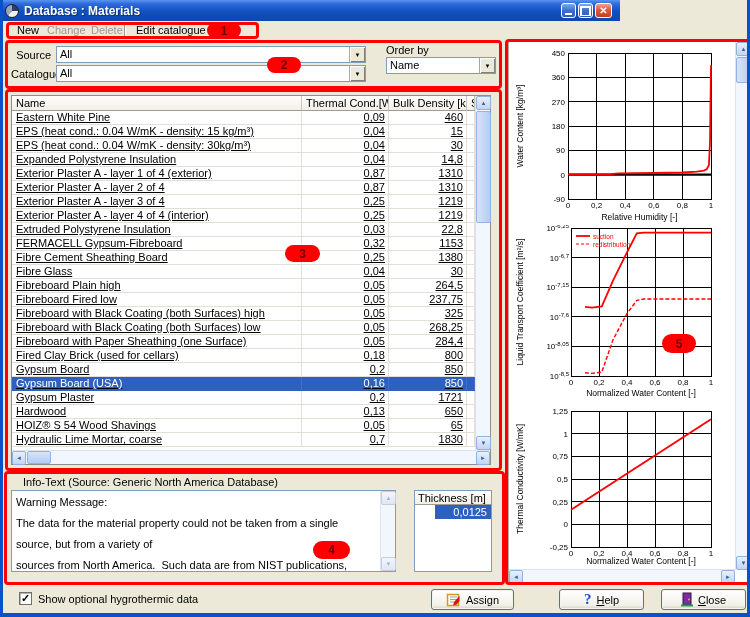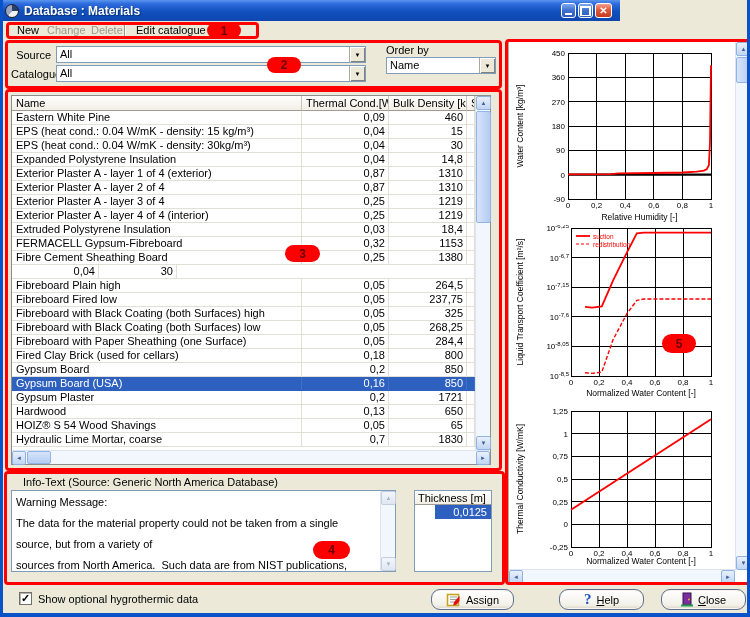--- a/index.html
+++ b/index.html
@@ -35,21 +35,21 @@
      box-shadow:inset 1px 1px 0 #fff, inset -1px -1px 0 #808080;
      display:flex;align-items:center;justify-content:center;font-size:6px;color:#000;}
   
   .table-widget{position:absolute;left:8px;top:95px;width:480px;height:370px;background:#fff;
      border:1px solid #8E8E8E;display:flex;flex-direction:column;}
   .tw-main{display:flex;flex:1;min-height:0;}
   .tw-left{flex:1;display:flex;flex-direction:column;overflow:hidden;}
   .thead{display:flex;height:15px;flex:none;}
   .th{background:linear-gradient(#FEFEFD,#F1EFE5);border-right:1px solid #C8C5BA;border-bottom:1px solid #9E9C93;
       padding:1px 2px 0 4px;white-space:nowrap;overflow:hidden;}
-  .tbody{flex:none;}
+  .tbody{flex:none;text-decoration:underline;}
   .trow{display:flex;height:14px;border-bottom:1px solid #E2E0D6;}
   .td{border-right:1px solid #E2E0D6;padding:0 3px 0 4px;white-space:nowrap;overflow:hidden;line-height:13px;}
   .c-name{width:290px;flex:none;}
   .c-cond{width:87px;flex:none;text-align:right;}
   .c-dens{width:78px;flex:none;text-align:right;}
   .c-sp{flex:1;}
   .trow.selected{background:#2E60BF;color:#fff;border-bottom-color:#2E60BF;}
   .trow.selected .td{border-right-color:#3E6FCB;}
   
   .sb-track-v{width:15px;flex:none;background:#F2F6FD;position:relative;border-left:1px solid #DDE4F0;}
@@ -71,21 +71,21 @@
   .thickness .cell{height:14px;background:#2E60BF;color:#fff;text-align:right;padding:1px 4px;margin-left:20px;}
   
   .charts-panel{position:absolute;left:505px;top:41px;width:243px;height:543px;background:#fff;border:1px solid #B3B0A4;}
   .chart{position:absolute;left:4px;}
   svg text{font-family:"Liberation Sans",sans-serif;}
   
   .checkbox{position:absolute;left:16px;top:592px;width:13px;height:13px;background:#fff;border:1px solid #6F6F6F;
      box-shadow:inset 1px 1px 0 #B9B5A8;display:flex;align-items:center;justify-content:center;
      font-size:11px;font-weight:bold;line-height:1;}
   .cb-label{position:absolute;left:35px;top:593px;}
-  .xp-button{position:absolute;height:21px;border:1px solid #5E6F8F;border-radius:9px;
+  .xp-button{position:absolute;height:21px;border:1px solid #5E6F8F;border-radius:3px;
      background:linear-gradient(#FFFFFF,#F2F0E8 80%,#D8D2C2);display:flex;align-items:center;justify-content:center;gap:5px;
      font-size:11px;box-shadow:inset 0 0 0 1px #F6F4EC;}
   .help-q{color:#1E4FC2;font-weight:bold;font-size:15px;font-family:"Liberation Serif",serif;}
   
   .ann-box{position:absolute;border:3px solid #FF0000;border-radius:4px;pointer-events:none;z-index:40;}
   .badge{position:absolute;background:#FF0000;border-radius:10px;color:#6B0000;font-weight:bold;font-size:12px;
      display:flex;align-items:center;justify-content:center;z-index:41;line-height:1;}
 </style>
 </head>
 <body>
@@ -180,36 +180,37 @@
             </div>
             <div class="trow">
               <div class="td c-name">Exterior Plaster A  - layer 4 of 4 (interior)</div>
               <div class="td c-cond">0,25</div>
               <div class="td c-dens">1219</div>
               <div class="td c-sp"></div>
             </div>
             <div class="trow">
               <div class="td c-name">Extruded Polystyrene Insulation</div>
               <div class="td c-cond">0,03</div>
-              <div class="td c-dens">18,4</div>
+              <div class="td c-dens">22,8</div>
               <div class="td c-sp"></div>
             </div>
             <div class="trow">
               <div class="td c-name">FERMACELL Gypsum-Fibreboard</div>
               <div class="td c-cond">0,32</div>
               <div class="td c-dens">1153</div>
               <div class="td c-sp"></div>
             </div>
             <div class="trow">
               <div class="td c-name">Fibre Cement Sheathing Board</div>
               <div class="td c-cond">0,25</div>
               <div class="td c-dens">1380</div>
               <div class="td c-sp"></div>
             </div>
             <div class="trow">
+              <div class="td c-name">Fibre Glass</div>
               <div class="td c-cond">0,04</div>
               <div class="td c-dens">30</div>
               <div class="td c-sp"></div>
             </div>
             <div class="trow">
               <div class="td c-name">Fibreboard Plain high</div>
               <div class="td c-cond">0,05</div>
               <div class="td c-dens">264,5</div>
               <div class="td c-sp"></div>
             </div>

